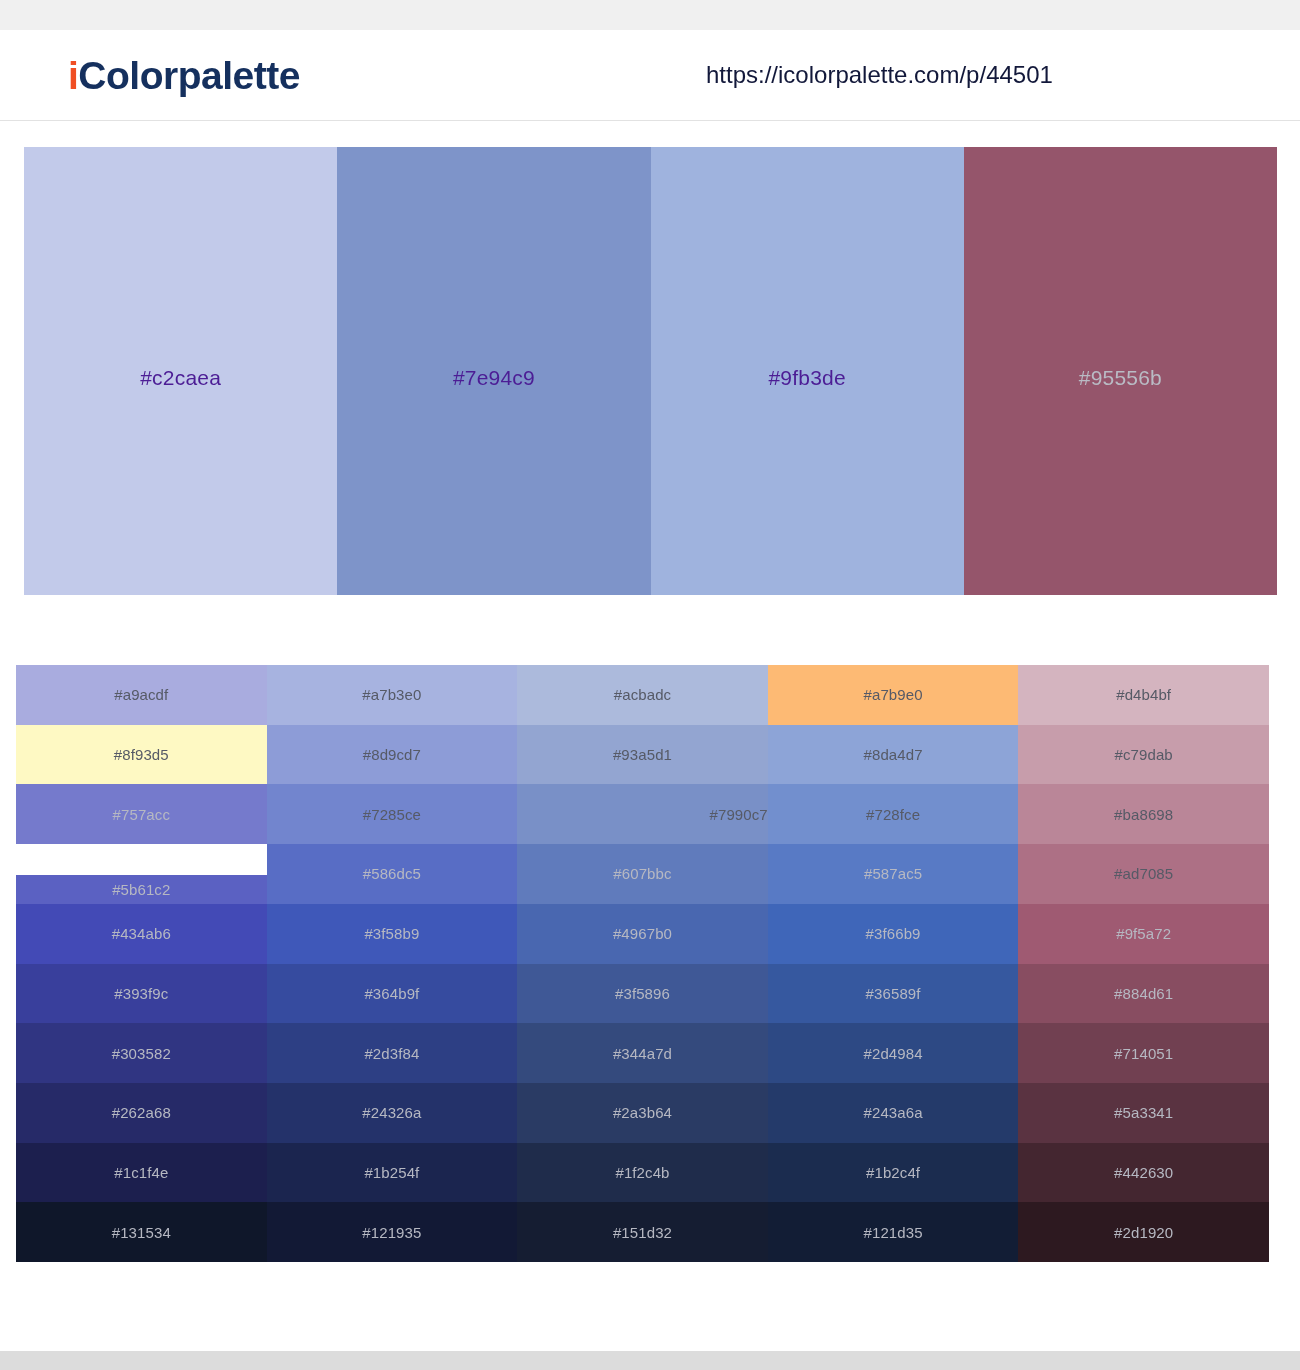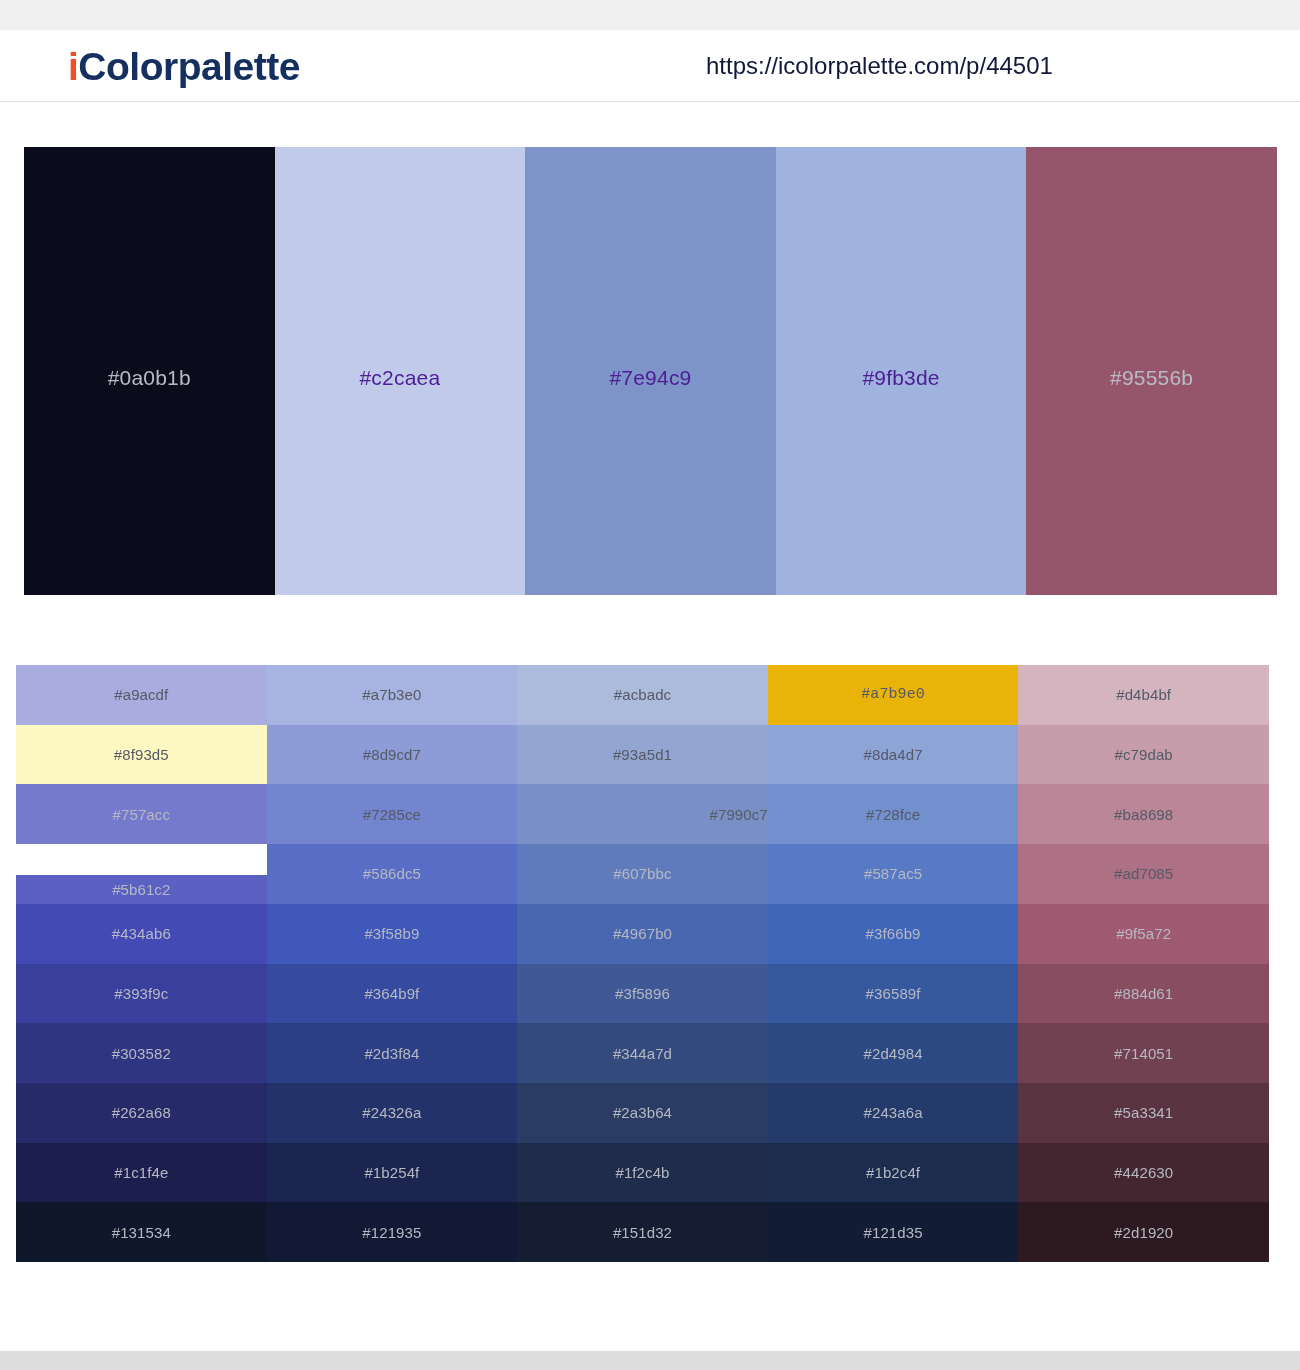--- a/index.html
+++ b/index.html
@@ -18,21 +18,21 @@
 
   
   .top-strip {
     height: 30px;
     width: 100%;
     background: #f0f0f0;
   }
 
   
   .header {
-    height: 72px;
+    height: 91px;
     width: 100%;
     background: #ffffff;
     border-bottom: 1px solid #e2e2e2;
     display: flex;
     align-items: center;
     position: relative;
   }
   .logo {
     position: absolute;
     left: 68px;
@@ -128,23 +128,20 @@
 <div class="top-strip"></div>
 
 <div class="header">
   <div class="logo">
     <span class="logo-i">i</span><span class="logo-rest">Colorpalette</span>
   </div>
   <div class="header-url">https://icolorpalette.com/p/44501</div>
 </div>
 
 <div class="swatch-row">
-    <div class="swatch" style="background: rgb(10, 11, 27);">
-      <span class="swatch-label on-dark">#0a0b1b</span>
-    </div>
     <div class="swatch" style="background: rgb(194, 202, 234);">
       <span class="swatch-label on-light">#c2caea</span>
     </div>
     <div class="swatch" style="background: rgb(126, 148, 201);">
       <span class="swatch-label on-light">#7e94c9</span>
     </div>
     <div class="swatch" style="background: rgb(159, 179, 222);">
       <span class="swatch-label on-light">#9fb3de</span>
     </div>
     <div class="swatch" style="background: rgb(149, 85, 107);">
@@ -156,21 +153,21 @@
     <div class="grid-row">
       <div class="grid-cell" style="background: rgb(169, 172, 223);">
         <span class="grid-label on-light">#a9acdf</span>
       </div>
       <div class="grid-cell" style="background: rgb(167, 179, 224);">
         <span class="grid-label on-light">#a7b3e0</span>
       </div>
       <div class="grid-cell" style="background: rgb(172, 186, 220);">
         <span class="grid-label on-light">#acbadc</span>
       </div>
-      <div class="grid-cell" style="background: #eab308; font-family: Liberation Mono, monospace;">
+      <div class="grid-cell" style="background: #fdba74;">
         <span class="grid-label on-light">#a7b9e0</span>
       </div>
       <div class="grid-cell" style="background: rgb(212, 180, 191);">
         <span class="grid-label on-light">#d4b4bf</span>
       </div>
     </div>
     <div class="grid-row">
       <div class="grid-cell" style="background: #fef9c3;">
         <span class="grid-label on-light">#8f93d5</span>
       </div>

